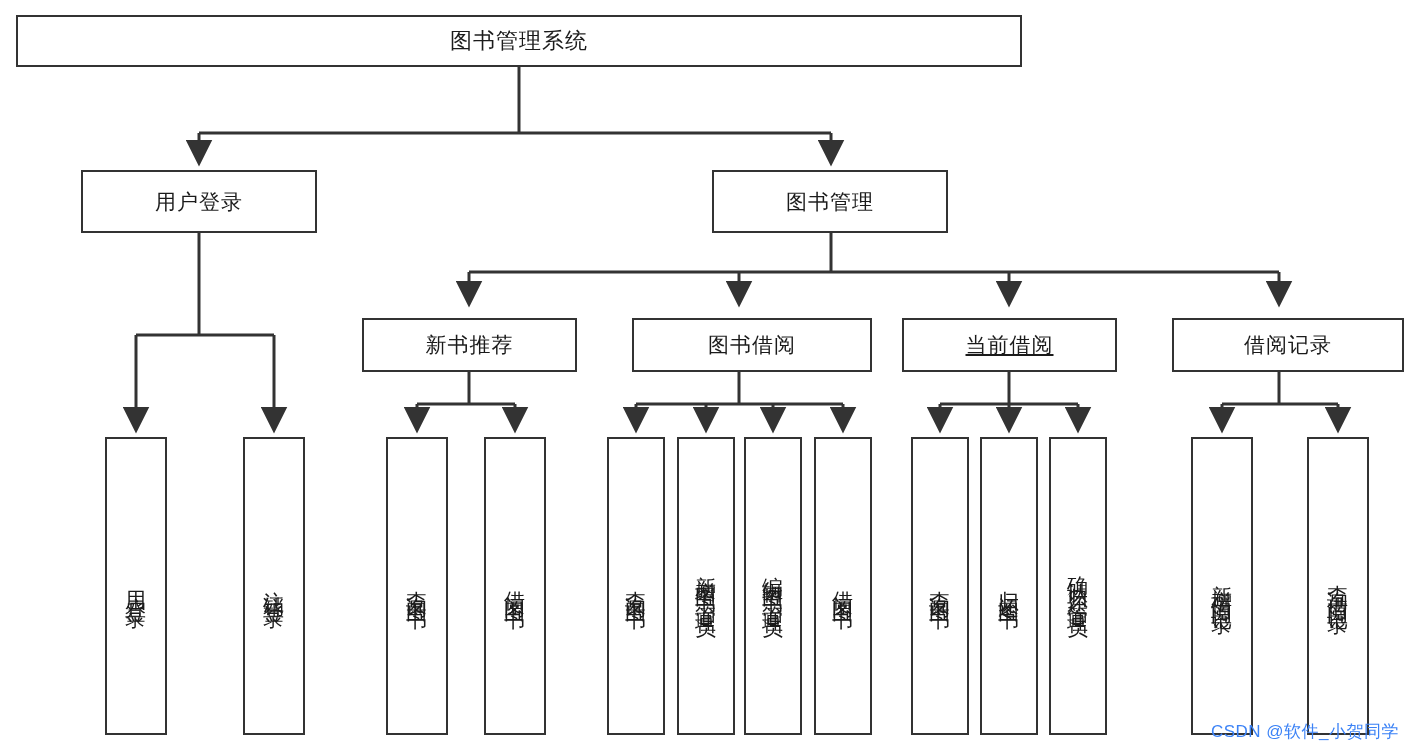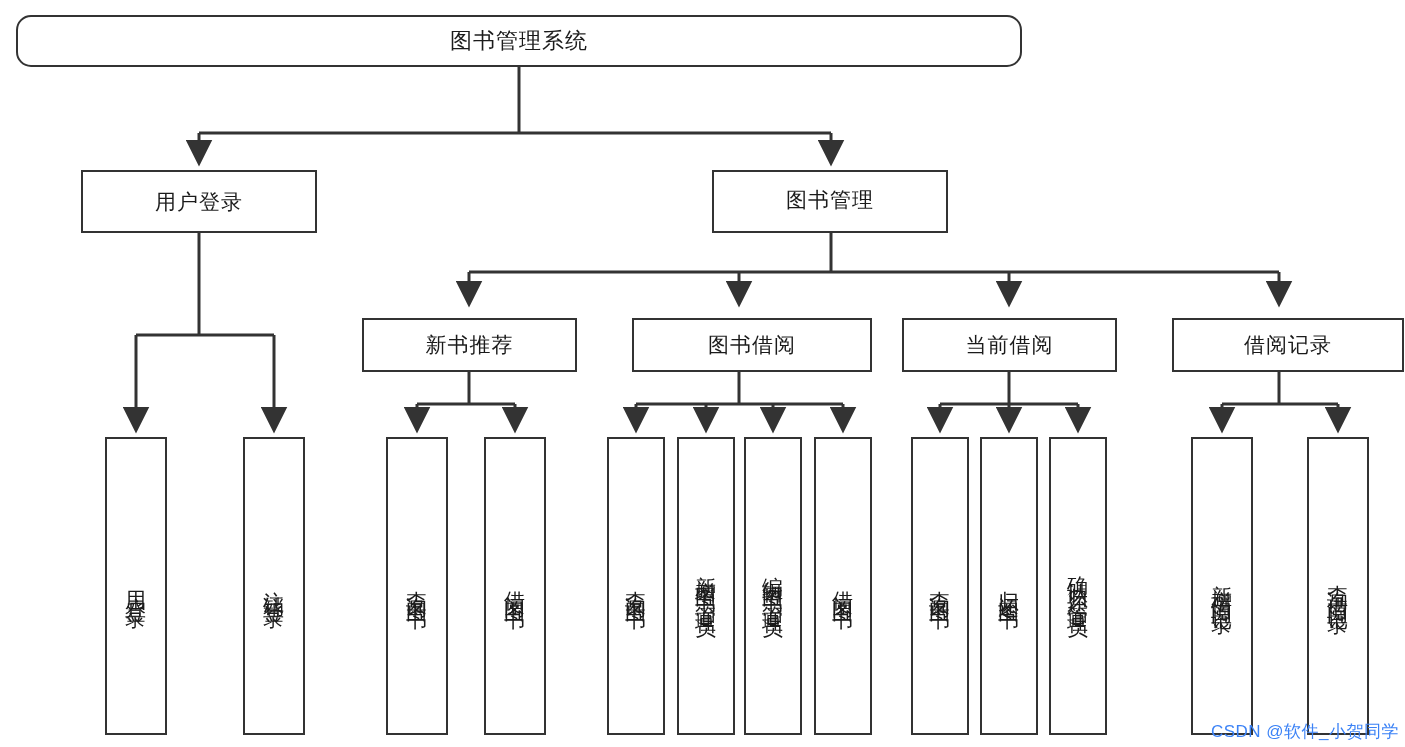--- a/index.html
+++ b/index.html
@@ -36,21 +36,20 @@
     color: #1b1b1b;
     z-index: 3;
   }
   .node.horiz {
     font-size: 21px;
     letter-spacing: 1px;
     line-height: 1.2;
   }
   .node.root {
     font-size: 22px;
-    border-radius: 15px;
   }
   .node.vert {
     font-size: 21px;
     align-items: center;
     justify-content: center;
     padding: 6px 0;
   }
   .vert-text {
     writing-mode: vertical-rl;
     text-orientation: upright;
@@ -128,33 +127,33 @@
   </svg>
 
   <div class="node root horiz" style="left:16px; top:15px; width:1006px; height:52px;">
     <span>图书管理系统</span>
   </div>
 
   <div class="node horiz" style="left:81px; top:170px; width:236px; height:63px;">
     <span>用户登录</span>
   </div>
 
-  <div class="node horiz" style="left:712px; top:170px; width:236px; height:63px;font-family:Liberation Mono, monospace;">
+  <div class="node horiz" style="left:712px; top:170px; width:236px; height:63px;">
     <span>图书管理</span>
   </div>
 
   <div class="node horiz" style="left:362px; top:318px; width:215px; height:54px;">
     <span>新书推荐</span>
   </div>
 
   <div class="node horiz" style="left:632px; top:318px; width:240px; height:54px;">
     <span>图书借阅</span>
   </div>
 
-  <div class="node horiz" style="left:902px; top:318px; width:215px; height:54px;">
+  <div class="node horiz" style="left:902px; top:318px; width:215px; height:54px;text-decoration:underline;">
     <span>当前借阅</span>
   </div>
 
   <div class="node horiz" style="left:1172px; top:318px; width:232px; height:54px;">
     <span>借阅记录</span>
   </div>
 
   <div class="node vert" style="left:105px; top:437px; width:62px; height:298px;">
     <span class="vert-text" style="font-size: 21px; letter-spacing: 6px;">用户登录</span>
   </div>

